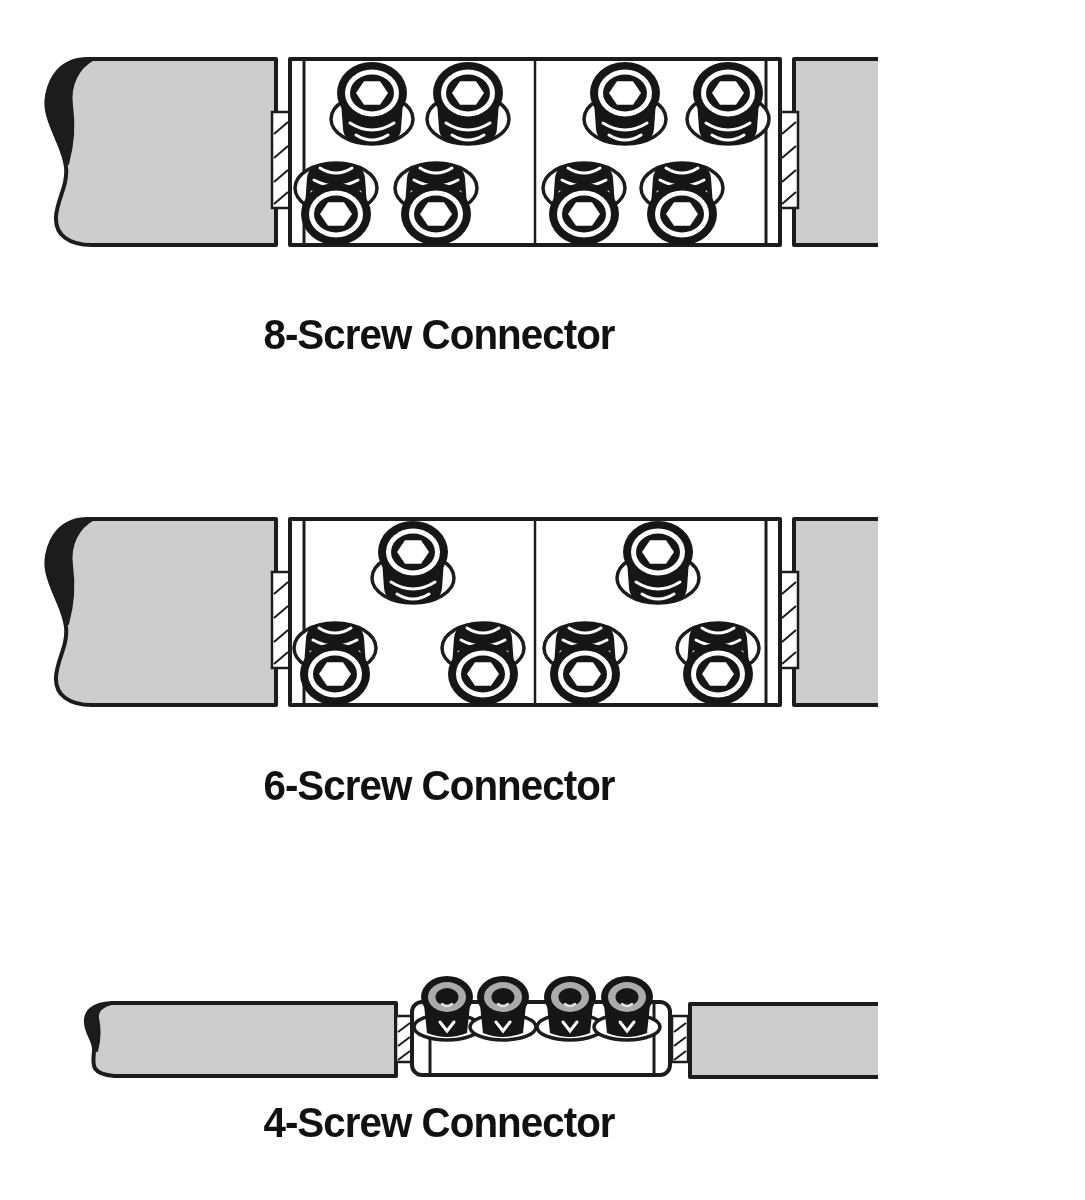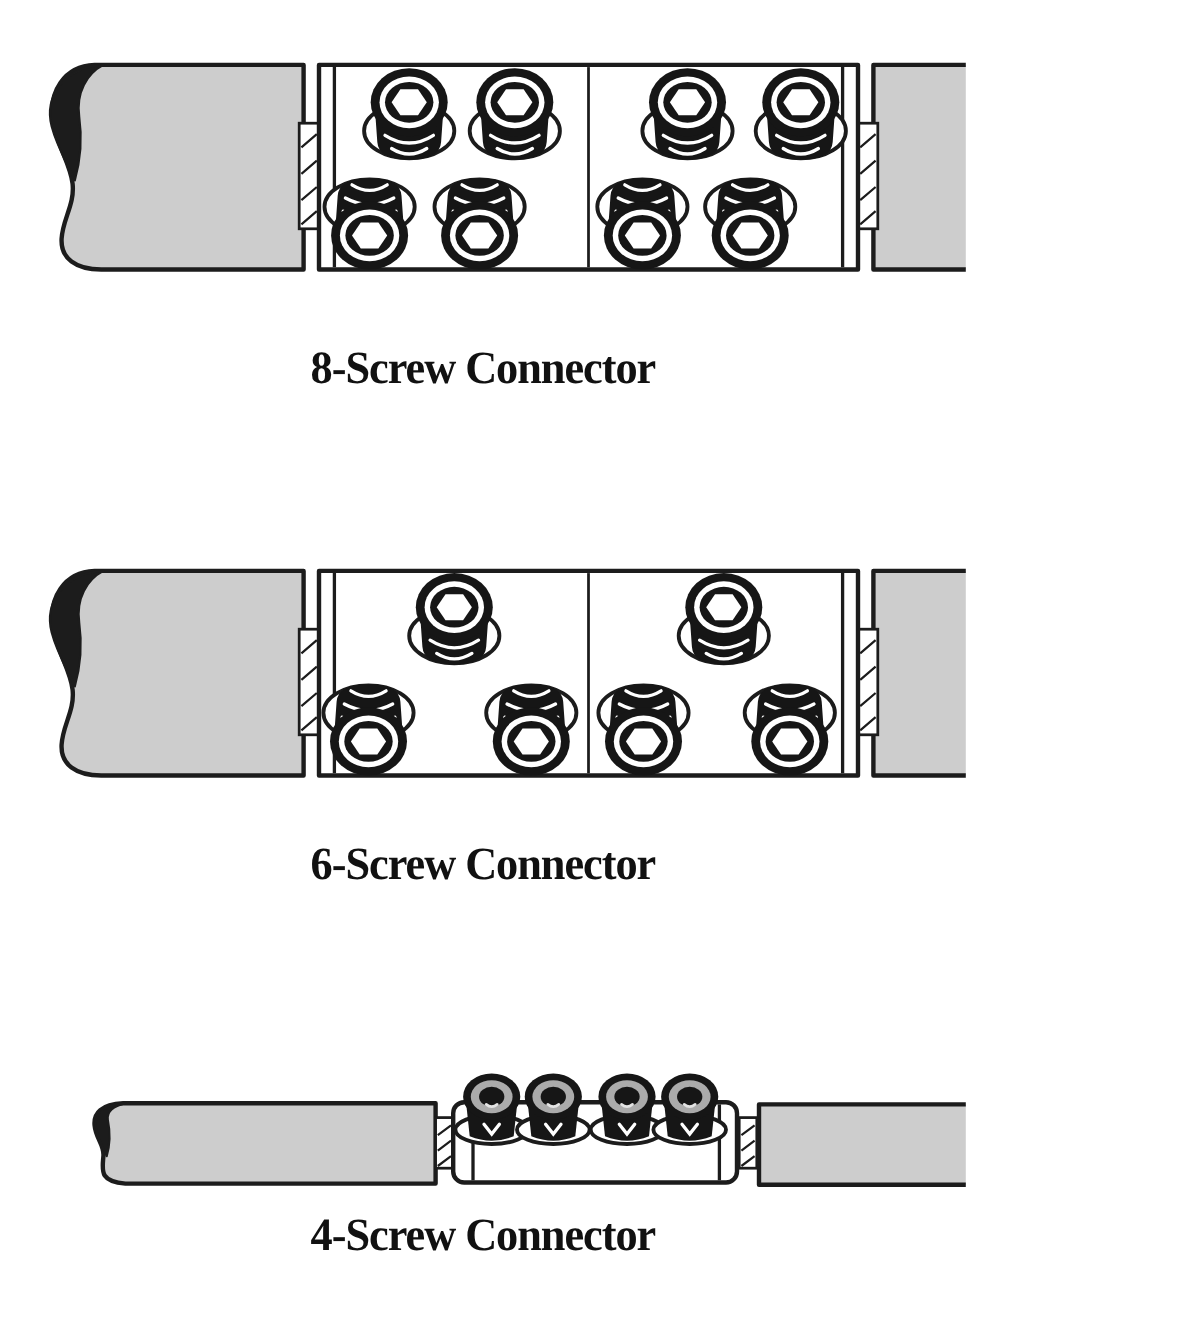--- a/index.html
+++ b/index.html
@@ -1,21 +1,21 @@
 <!DOCTYPE html>
 <html style="--background: #ffffff; --cable-fill: #cdcdcd; --outline: #1c1c1c; --connector-fill: #ffffff; --screw-dark: #161616; --screw-ring-gray: #ababab; --label-color: #111111;"><head>
 <meta charset="utf-8">
 <style>
   html,body{margin:0;padding:0;background:#fff;}
   .stage{
     position:relative;
     width:878px;height:1200px;
     background:var(--background,#ffffff);
     overflow:hidden;
-    font-family:Liberation Serif, serif;
+    font-family:Liberation Sans, sans-serif;
   }
   .stage svg{position:absolute;left:0;top:0;}
   .caption{
     position:absolute;left:0;width:100%;height:52px;
     text-align:center;
     font-weight:bold;font-size:42px;letter-spacing:-1px;
     color:var(--label-color,#111111);
     transform:scaleX(0.96);
   }
   #cap-8{top:311px;}

